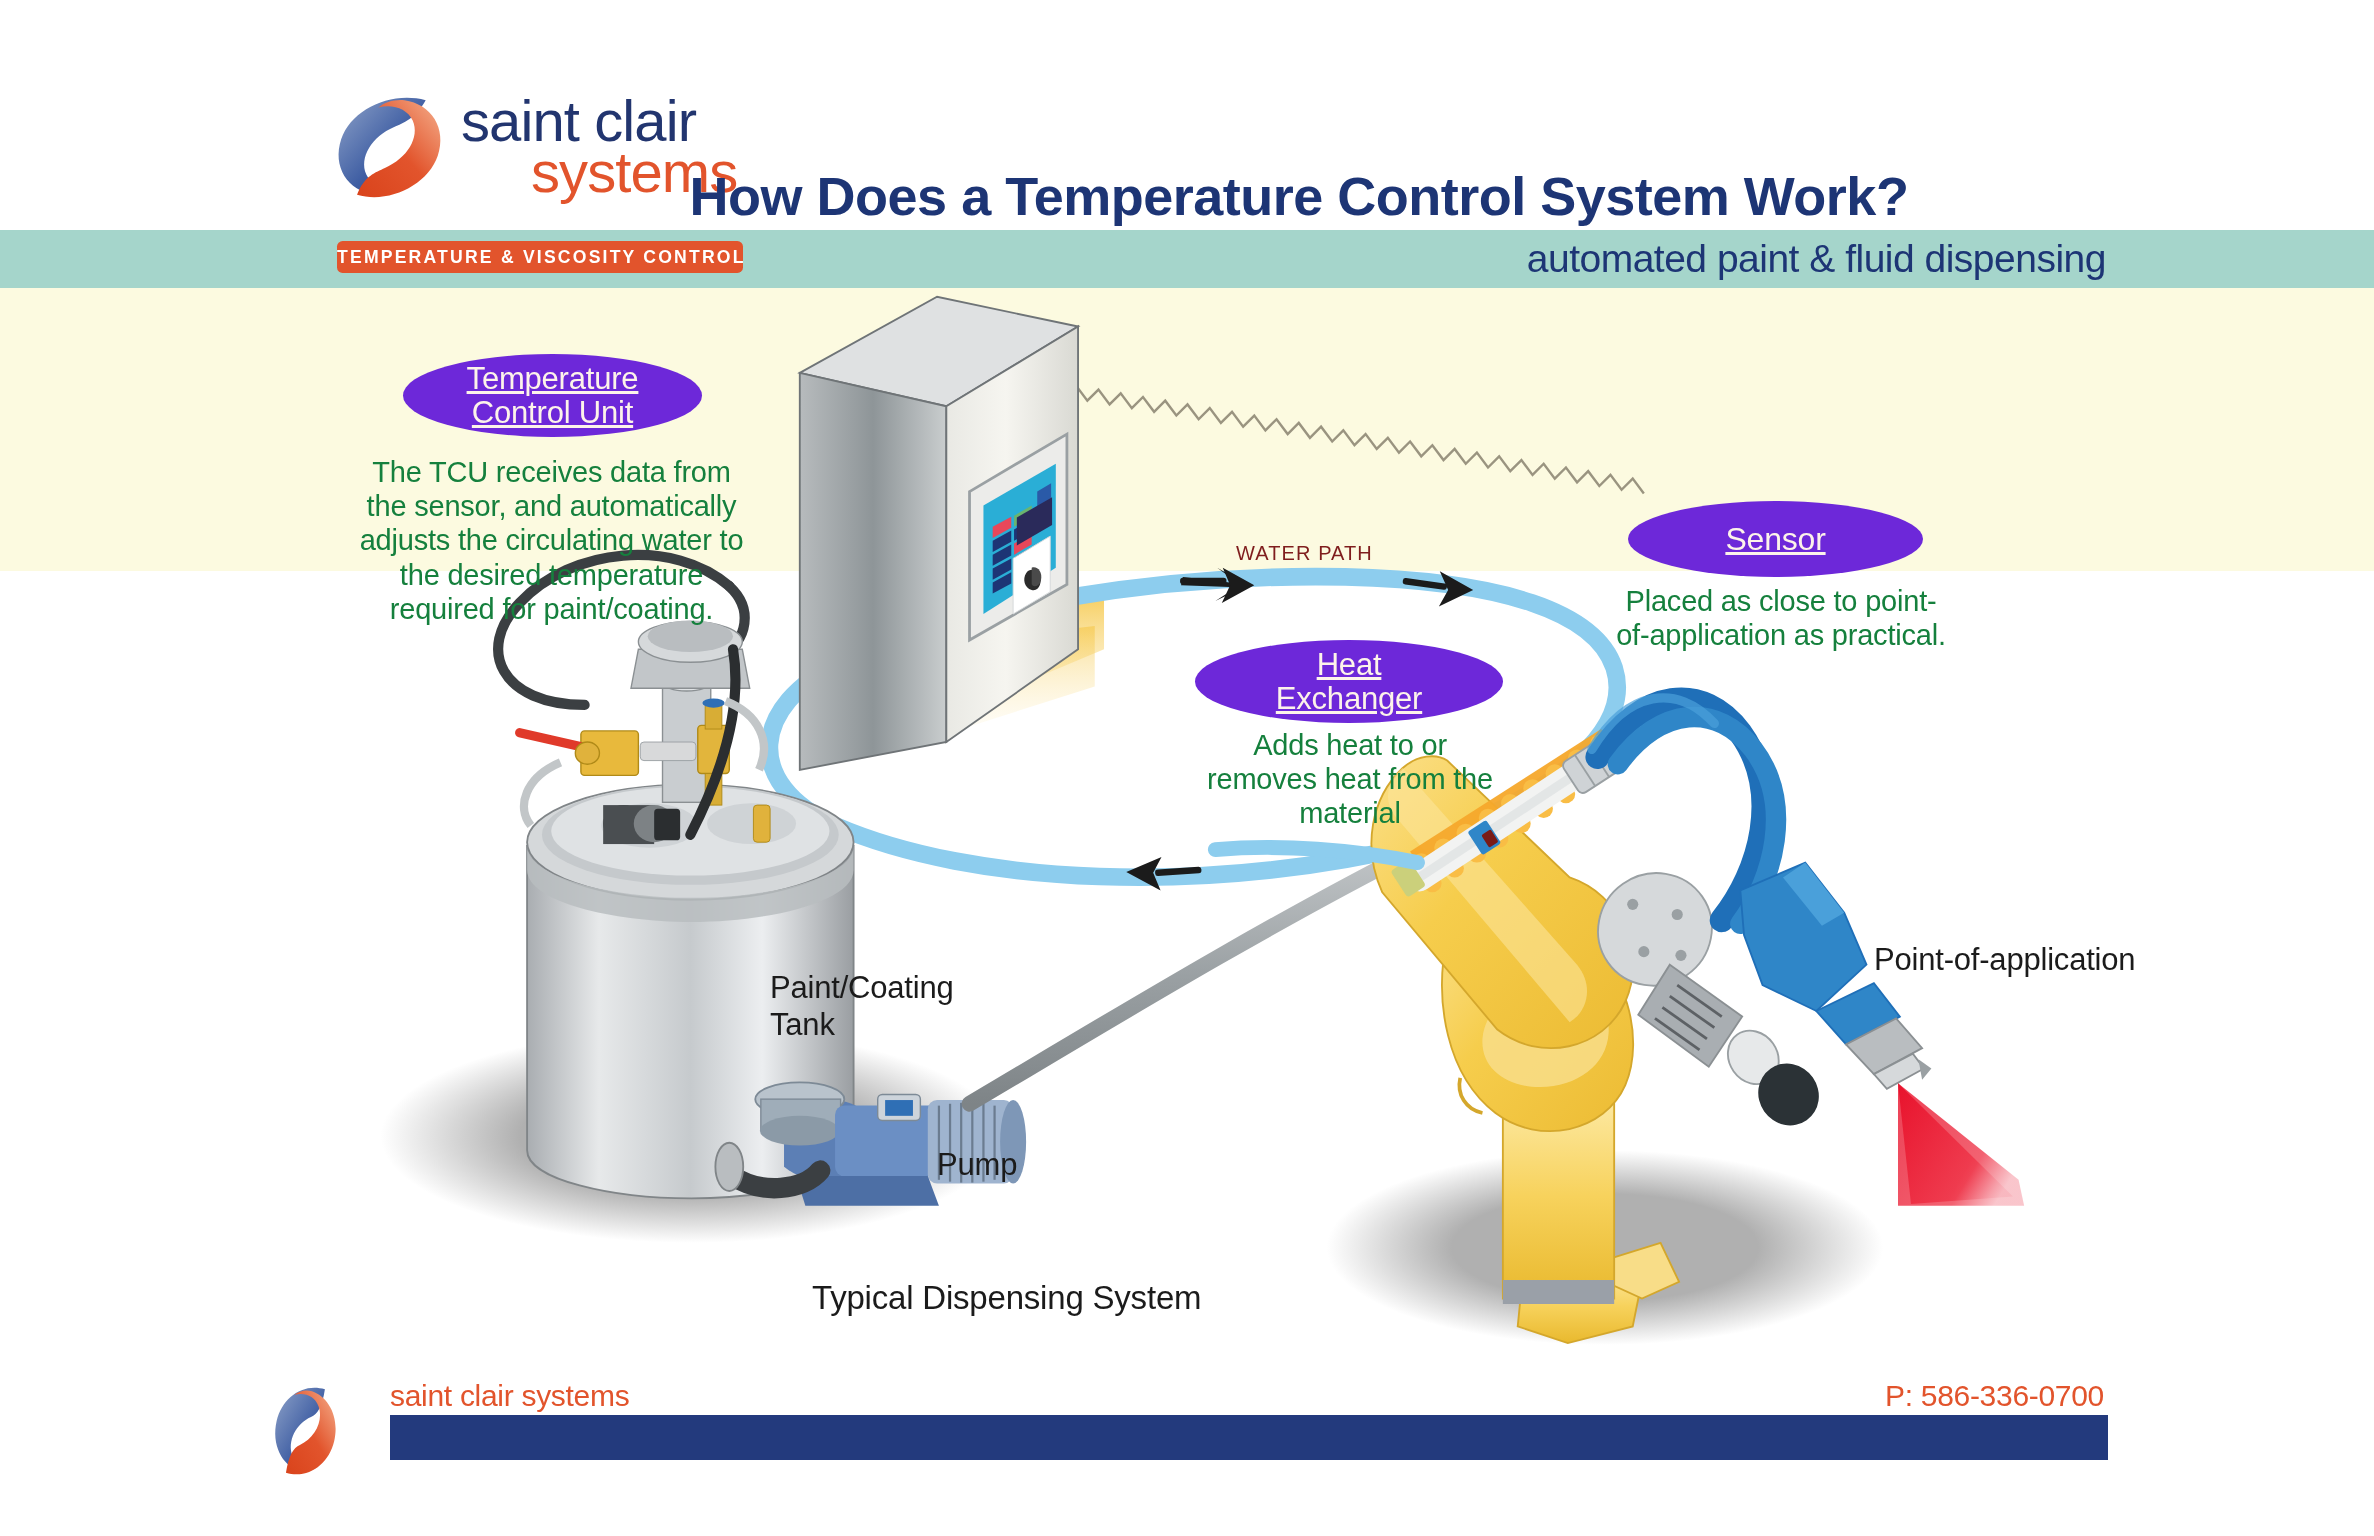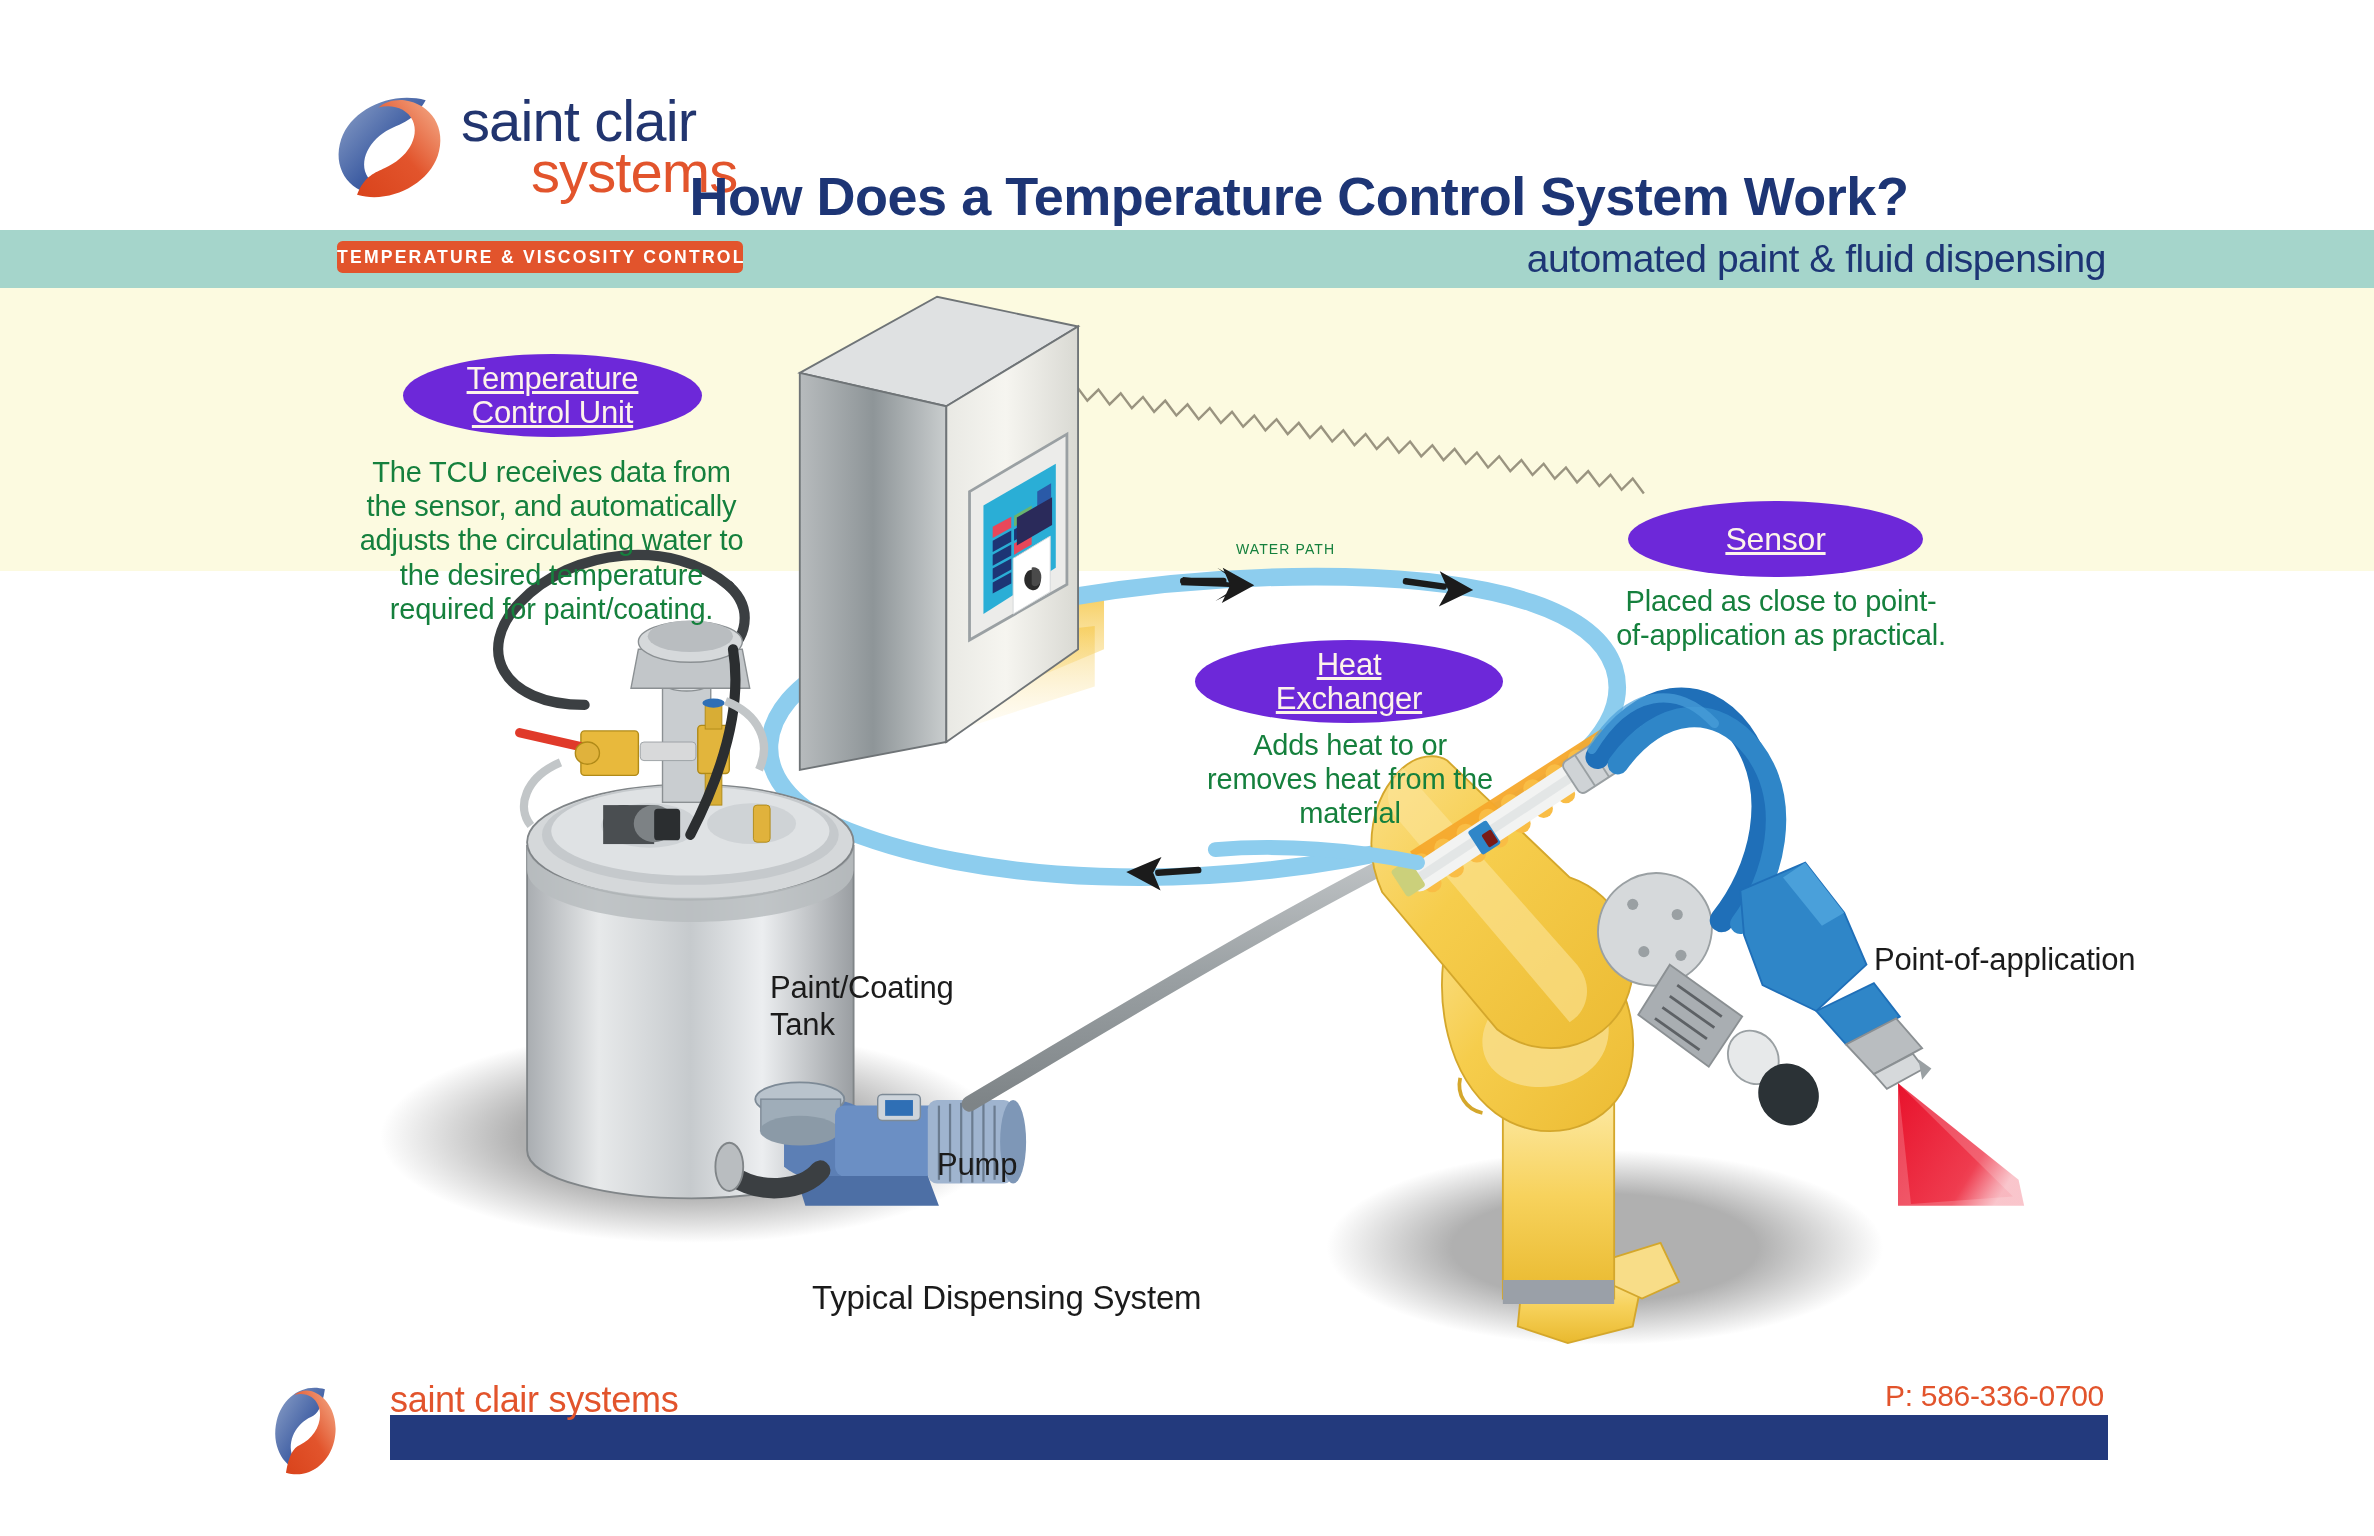--- a/index.html
+++ b/index.html
@@ -71,27 +71,27 @@
   .txt-tcu{ left:352px; top:455px; width:399px; }
   .txt-sensor{ left:1614px; top:584px; width:334px; }
   .txt-hx{ left:1206px; top:728px; width:288px;text-align:center; }
 
   
   .lbl{ position:absolute; z-index:30; color:#1b1b1b; font-size:31px; line-height:1.2; letter-spacing:-0.2px; }
   .lbl-tank{ left:770px; top:969px; width:213px; text-align:left; }
   .lbl-pump{ left:937px; top:1146px; }
   .lbl-poa{ left:1874px; top:941px;text-align:right; }
   .lbl-typ{ left:812px; top:1278px; font-size:33px; }
-  .lbl-waterpath{ left:1236px; top:541px; font-size:14px; letter-spacing:1.1px; color:#15803d; }
+  .lbl-waterpath{ left:1236px; top:541px; font-size:20px; letter-spacing:1.1px; color:#7f1d1d; }
 
   
   .footer-logo{ position:absolute; left:271px; top:1380px; width:67px; height:102px; z-index:40; }
   .footer-brand{
     position:absolute; left:390px; top:1379px; z-index:41;
-    font-size:36px; color:#e2542c; letter-spacing:-0.3px;
+    font-size:30px; color:#e2542c; letter-spacing:-0.3px;
   }
   .footer-phone{
     position:absolute; right:271px; top:1379px; z-index:41;
     font-size:30px; color:#e2542c; letter-spacing:-0.3px;
   }
   .footer-bar{
     position:absolute; left:390px; top:1415px; width:1718px; height:45px;
     background:#233a7d; z-index:40;
   }
 

